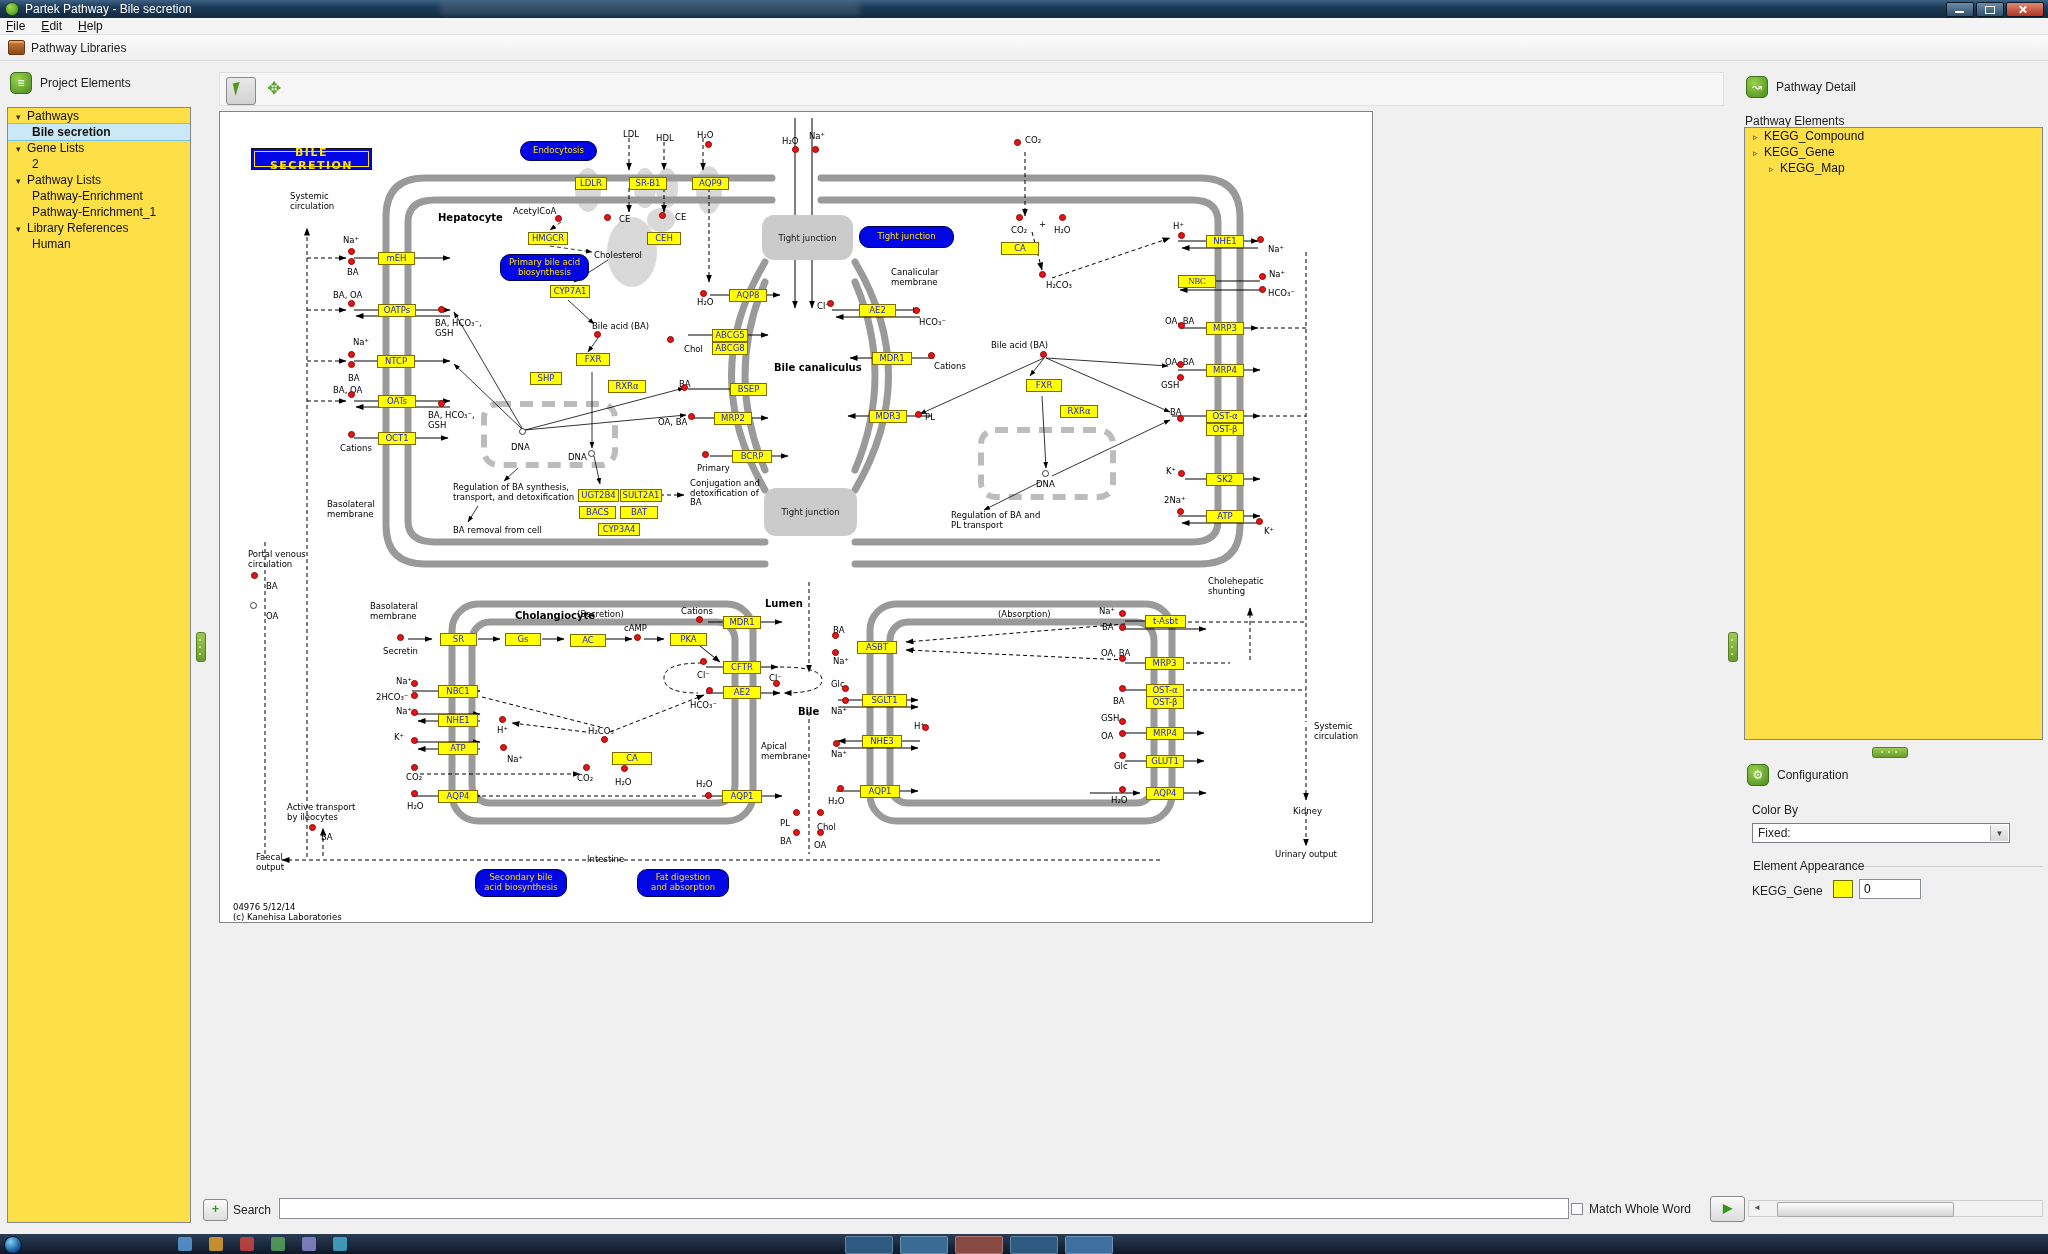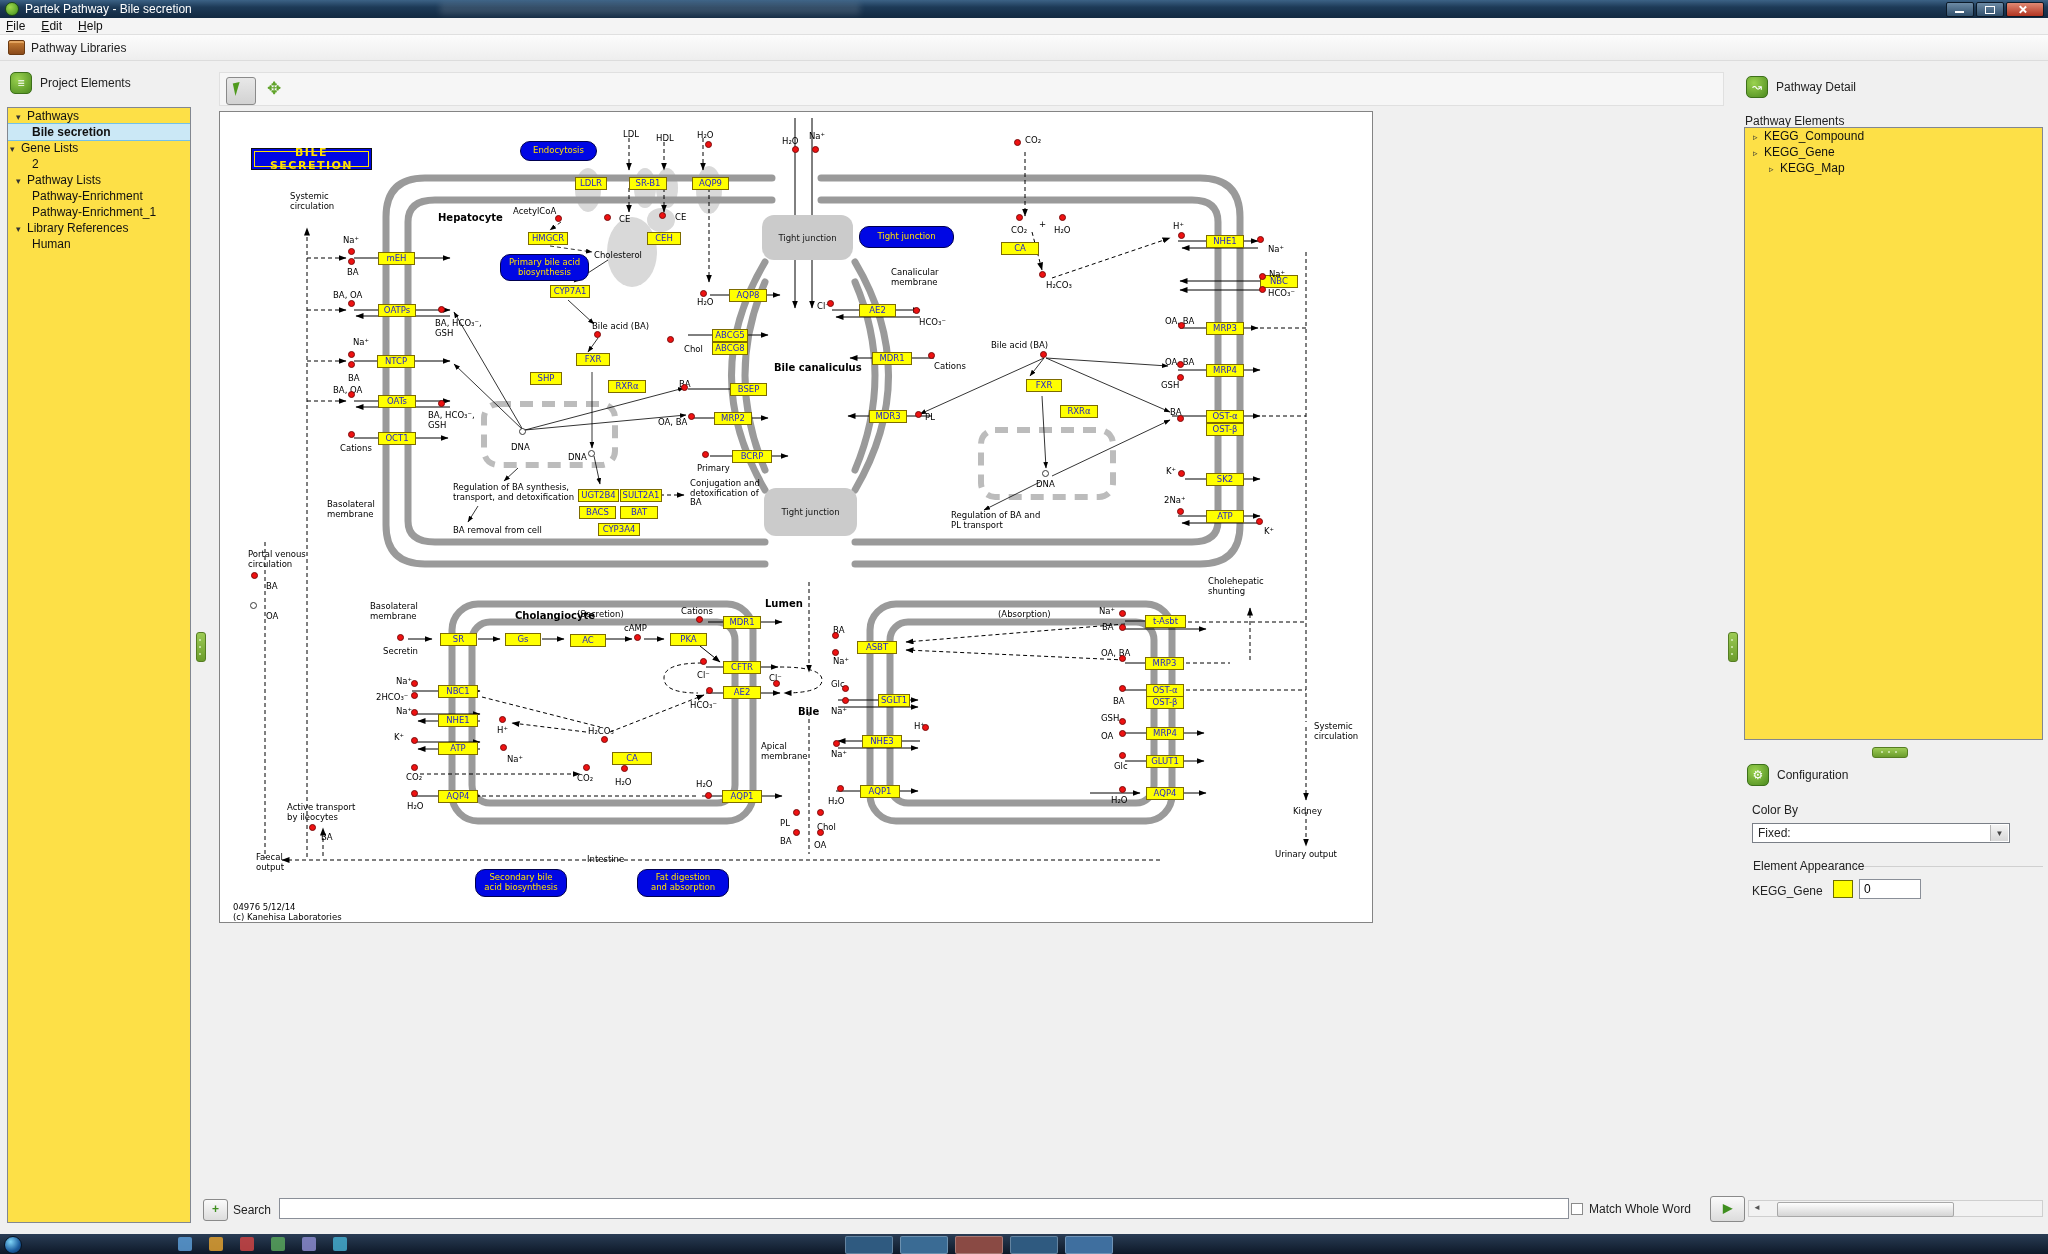--- a/index.html
+++ b/index.html
@@ -121,21 +121,21 @@
   <span>Pathway Libraries</span>
 </div>
 
 <div class="sechdr" style="left:10px;top:72px">
   <span class="hexicon">≡</span>
   <span>Project Elements</span>
 </div>
 <div class="treebox" style="left:7px;top:107px;width:182px;height:1114px">
     <div class="trow" style="padding-left: 8px;"><span class="tarrow">▾</span>Pathways</div>
     <div class="trow sel" style="padding-left: 24px;"><b>Bile secretion</b></div>
-    <div class="trow" style="padding-left: 2px;"><span class="tarrow">▾</span>Gene Lists</div>
+    <div class="trow" style="padding-left: 8px;"><span class="tarrow">▾</span>Gene Lists</div>
     <div class="trow" style="padding-left: 24px;">2</div>
     <div class="trow" style="padding-left: 8px;"><span class="tarrow">▾</span>Pathway Lists</div>
     <div class="trow" style="padding-left: 24px;">Pathway-Enrichment</div>
     <div class="trow" style="padding-left: 24px;">Pathway-Enrichment_1</div>
     <div class="trow" style="padding-left: 8px;"><span class="tarrow">▾</span>Library References</div>
     <div class="trow" style="padding-left: 24px;">Human</div>
   </div>
 
 <div class="grip" style="left:196px;top:632px;width:8px;height:28px">
   <i style="left:2px;top:6px"></i>
@@ -332,42 +332,42 @@
     <div class="gene" style="left: 649px; top: 298px; width: 38px;">MDR3</div>
     <div class="gene" style="left: 806px; top: 267px; width: 36px;">FXR</div>
     <div class="gene" style="left: 840px; top: 293px; width: 38px;">RXRα</div>
     <div class="gene" style="left: 358px; top: 377px; width: 41px;">UGT2B4</div>
     <div class="gene" style="left: 400px; top: 377px; width: 42px;">SULT2A1</div>
     <div class="gene" style="left: 359px; top: 394px; width: 37px;">BACS</div>
     <div class="gene" style="left: 400px; top: 394px; width: 38px;">BAT</div>
     <div class="gene" style="left: 378px; top: 411px; width: 42px;">CYP3A4</div>
     <div class="gene" style="left: 781px; top: 130px; width: 38px;">CA</div>
     <div class="gene" style="left: 986px; top: 123px; width: 38px;">NHE1</div>
-    <div class="gene" style="left: 1040px; top: 163px; width: 38px;">NBC</div>
+    <div class="gene" style="left: 958px; top: 163px; width: 38px; font-family: Liberation Serif, serif;">NBC</div>
     <div class="gene" style="left: 986px; top: 210px; width: 38px;">MRP3</div>
     <div class="gene" style="left: 986px; top: 252px; width: 38px;">MRP4</div>
     <div class="gene" style="left: 986px; top: 298px; width: 38px;">OST-α</div>
     <div class="gene" style="left: 986px; top: 311px; width: 38px;">OST-β</div>
     <div class="gene" style="left: 986px; top: 361px; width: 38px;">SK2</div>
     <div class="gene" style="left: 986px; top: 398px; width: 38px;">ATP</div>
     <div class="gene" style="left: 220px; top: 521px; width: 37px;">SR</div>
     <div class="gene" style="left: 285px; top: 521px; width: 36px;">Gs</div>
     <div class="gene" style="left: 350px; top: 522px; width: 36px;">AC</div>
     <div class="gene" style="left: 450px; top: 521px; width: 37px;">PKA</div>
     <div class="gene" style="left: 503px; top: 504px; width: 38px;">MDR1</div>
     <div class="gene" style="left: 503px; top: 549px; width: 38px;">CFTR</div>
     <div class="gene" style="left: 503px; top: 574px; width: 38px;">AE2</div>
     <div class="gene" style="left: 218px; top: 573px; width: 40px;">NBC1</div>
     <div class="gene" style="left: 218px; top: 602px; width: 40px;">NHE1</div>
     <div class="gene" style="left: 218px; top: 630px; width: 40px;">ATP</div>
     <div class="gene" style="left: 392px; top: 640px; width: 40px;">CA</div>
     <div class="gene" style="left: 218px; top: 678px; width: 40px;">AQP4</div>
     <div class="gene" style="left: 502px; top: 678px; width: 40px;">AQP1</div>
     <div class="gene" style="left: 637px; top: 529px; width: 40px;">ASBT</div>
-    <div class="gene" style="left: 642px; top: 582px; width: 32px; margin-left: 16px;">SGLT1</div>
+    <div class="gene" style="left: 642px; top: 582px; width: 45px;">SGLT1</div>
     <div class="gene" style="left: 642px; top: 623px; width: 40px;">NHE3</div>
     <div class="gene" style="left: 640px; top: 673px; width: 40px;">AQP1</div>
     <div class="gene" style="left: 925px; top: 503px; width: 41px;">t-Asbt</div>
     <div class="gene" style="left: 925px; top: 545px; width: 39px;">MRP3</div>
     <div class="gene" style="left: 926px; top: 572px; width: 38px;">OST-α</div>
     <div class="gene" style="left: 926px; top: 584px; width: 38px;">OST-β</div>
     <div class="gene" style="left: 926px; top: 615px; width: 38px;">MRP4</div>
     <div class="gene" style="left: 926px; top: 643px; width: 38px;">GLUT1</div>
     <div class="gene" style="left: 926px; top: 675px; width: 38px;">AQP4</div>
     <div class="map title" style="left: 31px; top: 36px; width: 121px; height: 22px;">BILE SECRETION</div>

